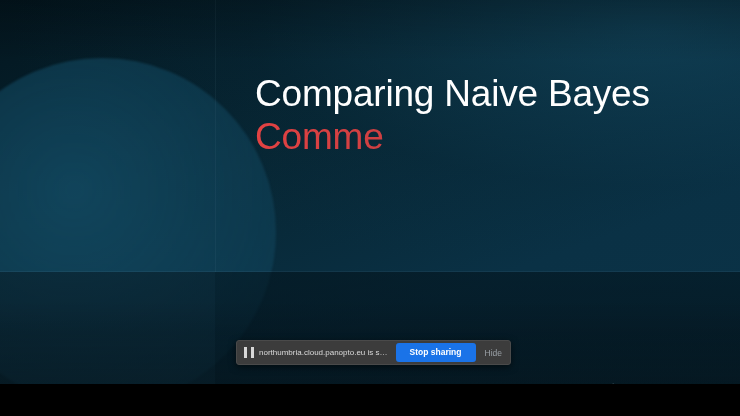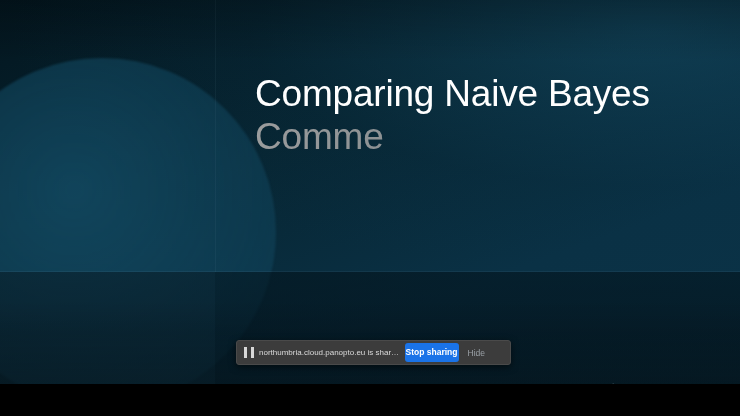--- a/index.html
+++ b/index.html
@@ -96,21 +96,21 @@
   .title-line {
     font-size: 37px;
     line-height: 43px;
     color: #ffffff;
     letter-spacing: -0.2px;
     white-space: nowrap;
   }
   .title-line .dim1 { color: #d2dee4; }
   
   .title-line.revealing {
-    color: #a3a3a3;
+    color: #ef4444;
     -webkit-mask-image: linear-gradient(90deg, rgba(0,0,0,0.95) 0%, rgba(0,0,0,0.82) 42%, rgba(0,0,0,0.40) 74%, rgba(0,0,0,0.06) 100%);
     mask-image: linear-gradient(90deg, rgba(0,0,0,0.95) 0%, rgba(0,0,0,0.82) 42%, rgba(0,0,0,0.40) 74%, rgba(0,0,0,0.06) 100%);
   }
 
   
   .share-bar {
     position: absolute;
     left: 236px;
     top: 340px;
     width: 275px;
@@ -150,31 +150,31 @@
   }
   .stop-btn {
     flex: 0 0 auto;
     background: #1a73e8;
     color: #ffffff;
     font-size: 8.5px;
     font-weight: bold;
     line-height: 1;
     border: none;
     border-radius: 3px;
-    padding: 5px 1px;
+    padding: 5px 14px;
     margin-left: 5px;
     cursor: pointer;
     font-family: "Liberation Sans", sans-serif;
     white-space: nowrap;
   }
   .hide-link {
     flex: 0 0 auto;
     font-size: 8.5px;
     color: #9aa0a6;
-    margin: 0 20px 0 9px;
+    margin: 0 3px 0 9px;
     cursor: pointer;
     white-space: nowrap;
   }
 
   
   .cursor {
     position: absolute;
     left: 612px;
     top: 382px;
     width: 12px;

